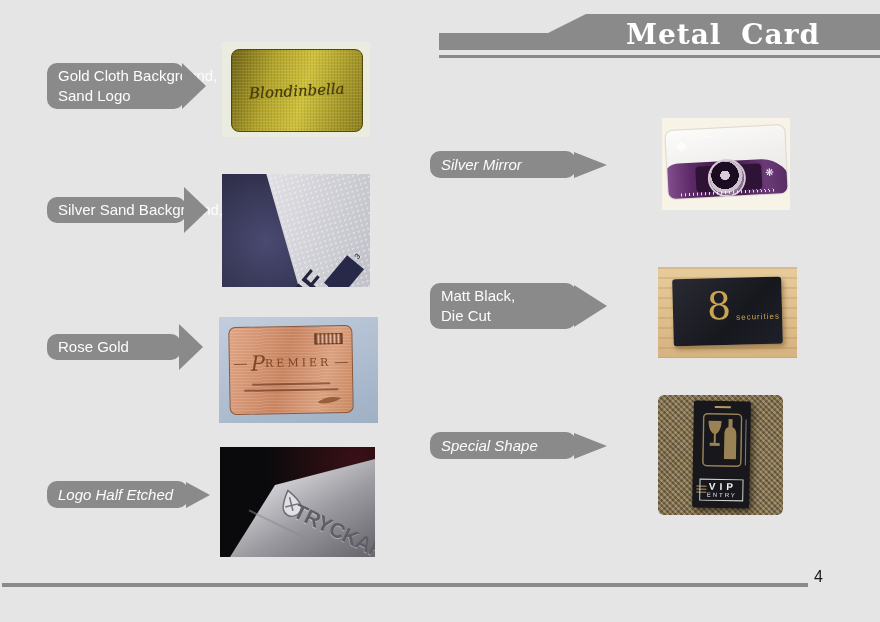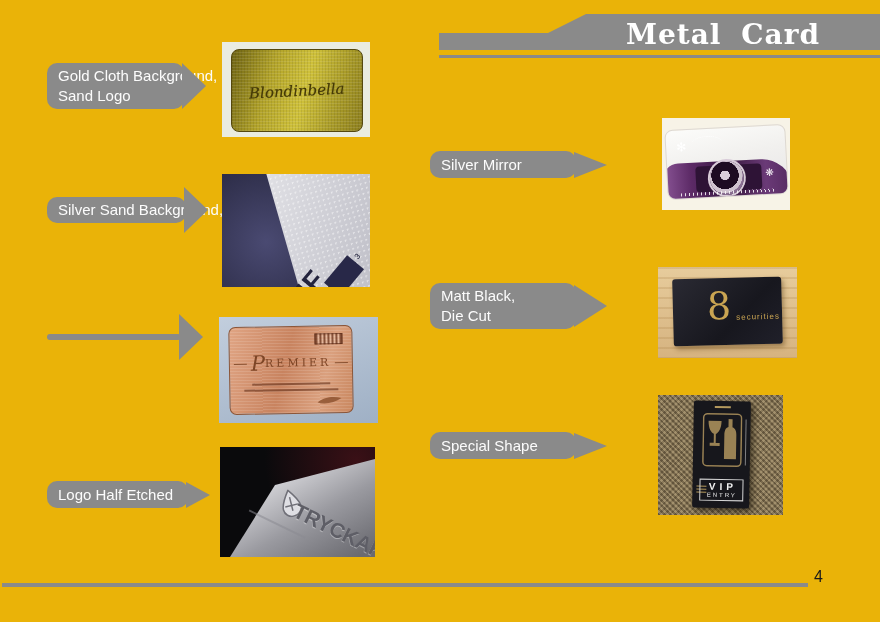--- a/index.html
+++ b/index.html
@@ -1,34 +1,34 @@
 <!DOCTYPE html>
 <html><head>
 <meta charset="utf-8">
 <style>
   html,body{margin:0;padding:0;background:#fff;}
-  #page{position:relative;width:880px;height:622px;background:#eab308;overflow:hidden;
+  #page{position:relative;width:880px;height:622px;background:#e5e5e5;overflow:hidden;
         font-family:"Liberation Sans",sans-serif;}
 
   
   .banner{position:absolute;left:439px;top:14px;width:441px;height:36px;background:#8a8a8a;
           clip-path:polygon(0 19px,109px 19px,147px 0,100% 0,100% 100%,0 100%);}
   .banner-title{position:absolute;right:60px;top:4px;color:#ffffff;
           font-family:"DejaVu Serif",serif;font-weight:bold;font-size:28px;
           letter-spacing:1px;word-spacing:9px;}
   .banner-rule{position:absolute;left:439px;top:55px;width:441px;height:3px;background:#8a8a8a;}
 
   
   .lbl{position:absolute;background:#8a8a8a;border-radius:10px;color:#fcfcfc;
        font-size:15px;line-height:20px;padding:3px 4px 3px 11px;box-sizing:border-box;}
   .lbl span{display:block;white-space:nowrap;}
   .lbl::after{content:"";position:absolute;left:calc(100% - 2px);top:50%;transform:translateY(-50%);
        border-style:solid;border-color:transparent;border-left-color:#8a8a8a;
        border-top-width:23px;border-bottom-width:23px;border-left-width:24px;border-right-width:0;}
-  .lbl.single{line-height:21px;}
+  .lbl.single{line-height:21px;font-style:italic;}
   .lbl.single::after{border-top-width:13px;border-bottom-width:13px;}
   .lbl.right::after{border-left-width:33px;}
   .lbl.right.two::after{border-top-width:21px;border-bottom-width:21px;}
 
   
   .photo{position:absolute;overflow:hidden;}
 
   
   .ph-gold{background:#eaece0;}
   .gold-card{position:absolute;left:9px;top:7px;width:130px;height:81px;border-radius:8px;
@@ -144,20 +144,21 @@
   <div class="banner-rule"></div>
 
   <div class="lbl" style="left:47px;top:63px;width:137px;">
     <span>Gold Cloth Background,</span>
     <span>Sand Logo</span>
   </div>
   <div class="lbl" style="left:47px;top:197px;width:139px;">
     <span>Silver Sand Background,</span>
   </div>
   <div class="lbl" style="left:47px;top:334px;width:134px;">
+    <span>Rose Gold</span>
   </div>
   <div class="lbl single" style="left:47px;top:481px;width:141px;">
     <span>Logo Half Etched</span>
   </div>
 
   <div class="lbl right single" style="left:430px;top:151px;width:146px;">
     <span>Silver Mirror</span>
   </div>
   <div class="lbl right two" style="left:430px;top:283px;width:146px;">
     <span>Matt Black,</span>
@@ -220,21 +221,21 @@
     </div>
   </div>
 
   <div class="photo ph-black" style="left:658px;top:267px;width:139px;height:91px;">
     <div class="black-card">
       <span class="black-eight">8</span>
       <span class="black-brand">securities</span>
     </div>
   </div>
 
-  <div class="photo ph-vip" style="left:658px;top:395px;width:125px;height:120px;">
+  <div class="photo ph-vip" style="left:658px;top:395px;width:125px;height:120px;border-radius:6px;">
     <div class="vip-card">
       <div class="vip-brandline"></div>
       <svg class="vip-panel" width="40" height="54" viewBox="0 0 40 54">
         <rect x="1" y="1" width="38" height="52" rx="4" fill="none" stroke="#9a8254" stroke-width="1.5"></rect>
         <path d="M6 8 h13 c0 8 -3 12 -5.5 13 v9 h4 v3 h-10 v-3 h4 v-9 C9 20 6 16 6 8 z" fill="#9a8254"></path>
         <path d="M26 6 h4 v8 c3 1 4 4 4 8 v24 h-12 V22 c0-4 1-7 4-8 z" fill="#9a8254"></path>
       </svg>
       <div class="vip-sidetext"></div>
       <div class="vip-leftlines">
         <div></div>

